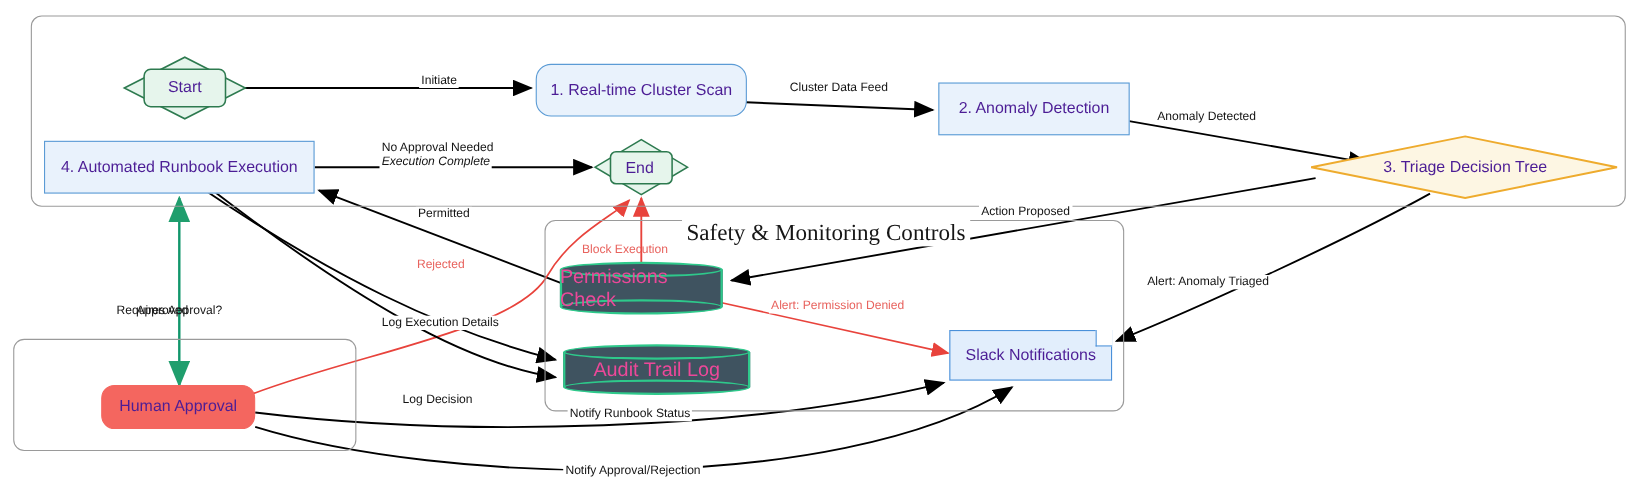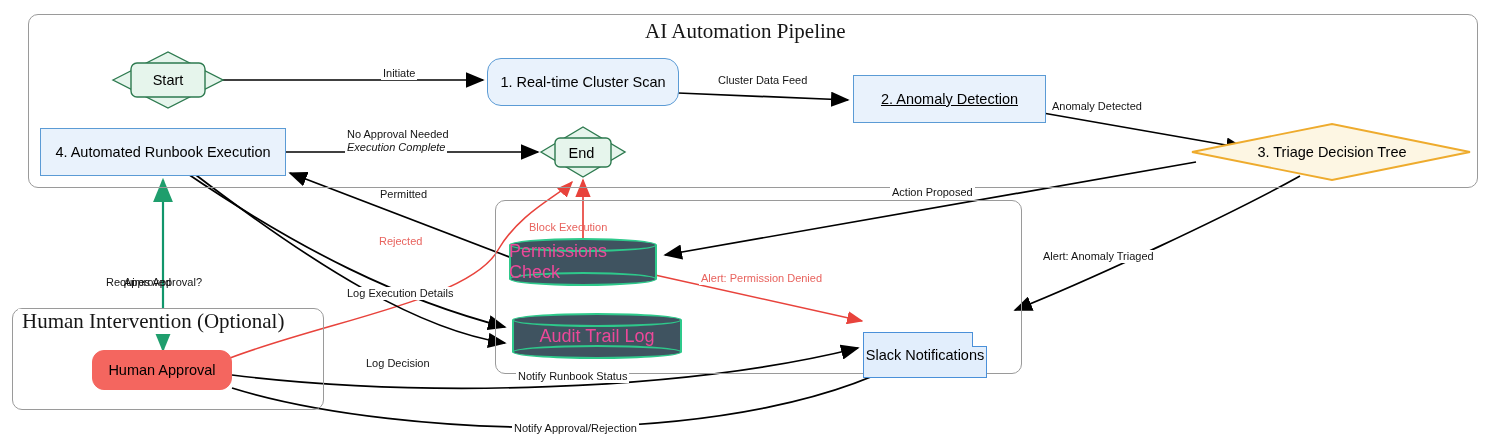--- a/index.html
+++ b/index.html
@@ -1,21 +1,21 @@
 <!DOCTYPE html>
 <html><head>
 <meta charset="utf-8">
 <style>
   html,body{margin:0;padding:0;background:#ffffff;}
   #canvas{position:relative;width:1495px;height:448px;overflow:hidden;
           font-family:"Liberation Sans",sans-serif;background:#fff;}
   #svg-layer{position:absolute;left:0;top:0;width:1495px;height:448px;}
 
   .node{position:absolute;box-sizing:border-box;display:flex;align-items:center;
-        justify-content:center;text-align:right;color:#000000;}
+        justify-content:center;text-align:right;color:#4c1d95;}
   .proc{background:#e9f2fc;border:1.4px solid #5b9bd5;font-size:14.5px;}
   .note{background:#e2eefc;border:1.4px solid #4a90d9;font-size:14.5px;}
   .note .fold{position:absolute;right:-1px;top:-1px;width:14px;height:14px;
               background:#fff;border-left:1.2px solid #4a90d9;border-bottom:1.2px solid #4a90d9;}
   .db{position:absolute;}
   .db .body{position:absolute;left:0;right:0;top:7px;bottom:7px;background:#3f5360;
             border-left:2.2px solid #2ec98b;border-right:2.2px solid #2ec98b;}
   .db .cap{position:absolute;left:0;right:0;height:14px;background:#3f5360;
            border:2.2px solid #2ec98b;border-radius:50%;box-sizing:border-box;}
   .db .cap.top{top:0;}
@@ -94,34 +94,33 @@
       <polygon points="541,152 583,127 625,152 583,177" fill="#e6f5ec" stroke="#2d7a4f" stroke-width="1.4"></polygon>
       <rect x="555" y="138" width="56" height="29" rx="5" fill="#e6f5ec" stroke="#2d7a4f" stroke-width="1.4"></rect>
     </g>
 
     <g>
       <polygon points="1192,152 1332,124 1470,152 1332,180" fill="#fdf6e3" stroke="#eeab2d" stroke-width="1.8"></polygon>
     </g>
   </svg>
 
   <div class="cluster" style="left:28px;top:14px;width:1448px;height:172px;"></div>
-  <div class="cluster-title ndtxt" style="left:645px;top:19px;">AI Automation Pipeline</div>
 
   <div class="cluster" style="left:495px;top:200px;width:525px;height:172px;"></div>
+  <div class="cluster-title ndtxt" style="left:620px;top:199px;background:#fff;padding:0 4px;">Safety &amp; Monitoring Controls</div>
 
   <div class="cluster" style="left:12px;top:308px;width:310px;height:100px;"></div>
-  <div class="cluster-title ndtxt" style="left:18px;top:309px;background:#fff;padding:0 4px;">Human Intervention (Optional)</div>
 
   <div class="node ndtxt" style="left:131px;top:63px;width:74px;height:34px;font-size:14.5px;">Start</div>
 
   <div class="node proc" style="left:487px;top:58px;width:192px;height:48px;border-radius:14px;">
     <span>1. Real-time Cluster Scan</span>
   </div>
 
-  <div class="node proc" style="left:853px;top:75px;width:193px;height:48px;text-decoration:underline;">
+  <div class="node proc" style="left:853px;top:75px;width:174px;height:48px;">
     <span>2. Anomaly Detection</span>
   </div>
 
   <div class="node ndtxt" style="left:1232px;top:140px;width:200px;height:24px;font-size:14.5px;">3. Triage Decision Tree</div>
 
   <div class="node proc" style="left:40px;top:128px;width:246px;height:48px;">
     <span>4. Automated Runbook Execution</span>
   </div>
 
   <div class="node ndtxt" style="left:555px;top:138px;width:53px;height:29px;font-size:14.5px;">End</div>
@@ -133,21 +132,21 @@
     <div class="lbl">Permissions Check</div>
   </div>
 
   <div class="db" style="left:512px;top:313px;width:128px;height:46px;padding-left:42px;">
     <div class="body"></div>
     <div class="cap bot"></div>
     <div class="cap top"></div>
     <div class="lbl">Audit Trail Log</div>
   </div>
 
-  <div class="node note" style="left:863px;top:300px;width:124px;height:46px;position:absolute;margin-top:32px;">
+  <div class="node note" style="left:863px;top:300px;width:148px;height:46px;position:absolute;">
     <div class="fold"></div>
     <span>Slack Notifications</span>
   </div>
 
   <div class="node human" style="left:92px;top:350px;width:140px;height:40px;border-radius:12px;">
     <span>Human Approval</span>
   </div>
 
   <div class="edge-label" style="left:381px;top:67px;">Initiate</div>
   <div class="edge-label" style="left:716px;top:74px;">Cluster Data Feed</div>

